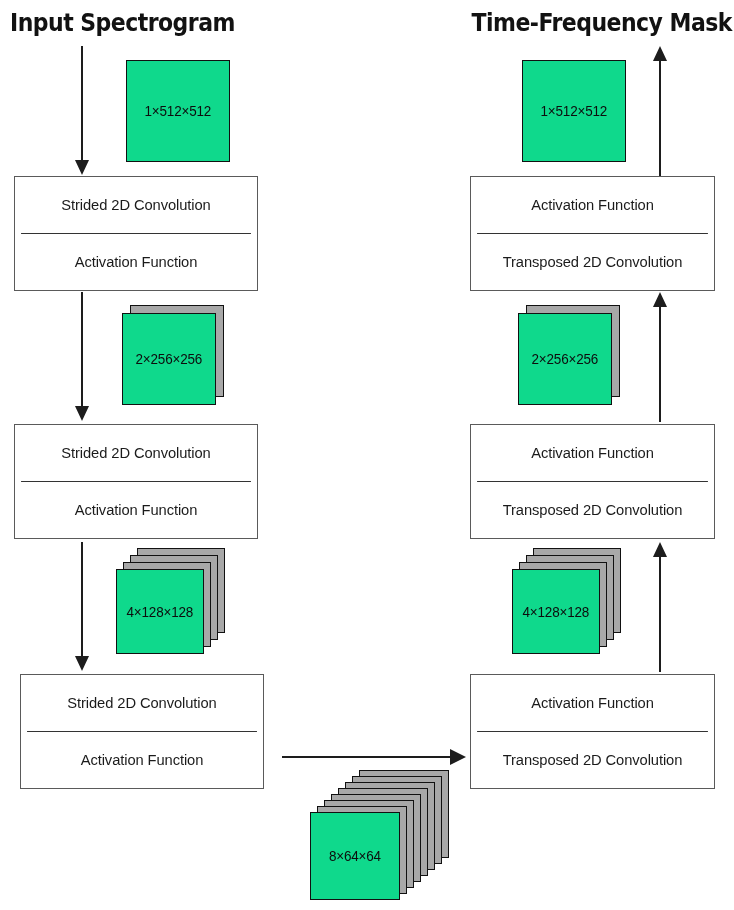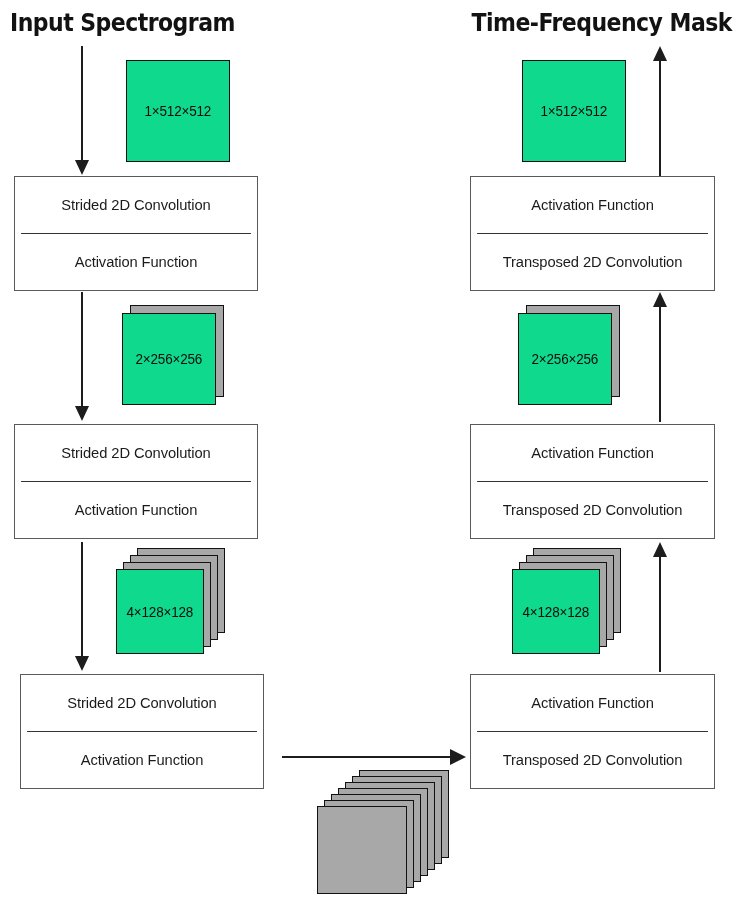--- a/index.html
+++ b/index.html
@@ -181,20 +181,23 @@
   </div>
 
   <div class="tensor" style="left:310px; top:770px; width:140px; height:130px;">
     <div class="sheet" style="left:49px; top:0px; width:90px; height:88px;"></div>
     <div class="sheet" style="left:42px; top:6px; width:90px; height:88px;"></div>
     <div class="sheet" style="left:35px; top:12px; width:90px; height:88px;"></div>
     <div class="sheet" style="left:28px; top:18px; width:90px; height:88px;"></div>
     <div class="sheet" style="left:21px; top:24px; width:90px; height:88px;"></div>
     <div class="sheet" style="left:14px; top:30px; width:90px; height:88px;"></div>
     <div class="sheet" style="left:7px; top:36px; width:90px; height:88px;"></div>
+    <div class="sheet front" style="left:0px; top:42px; width:90px; height:88px;">
+      <span class="lbl">8×64×64</span>
+    </div>
   </div>
 
   <div class="tensor" style="left:522px; top:60px; width:110px; height:105px;">
     <div class="sheet front" style="left:0px; top:0px; width:104px; height:102px;">
       <span class="lbl">1×512×512</span>
     </div>
   </div>
 
   <div class="arrow up" style="left:652px; top:46px; width:16px; height:130px;">
     <div class="shaft" style="left:7px; top:13px; height:117px;"></div>

